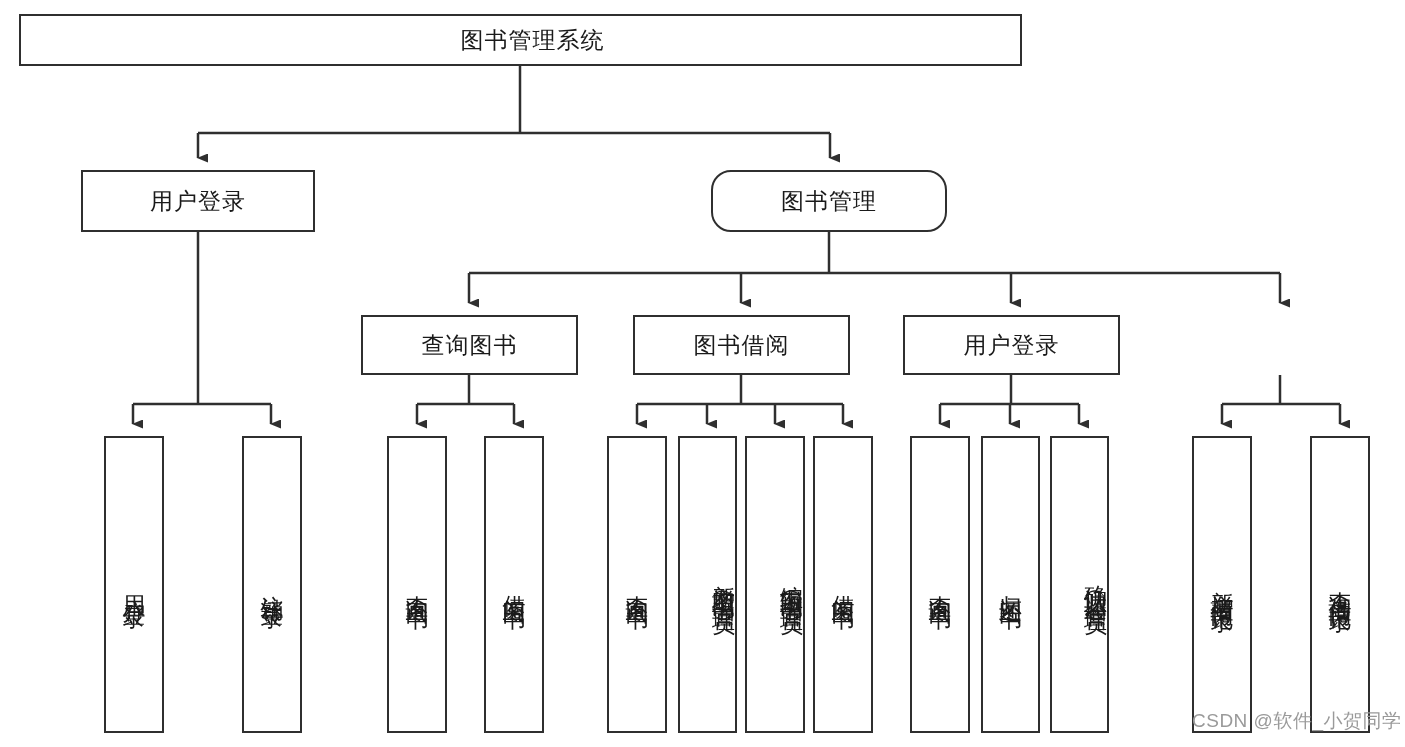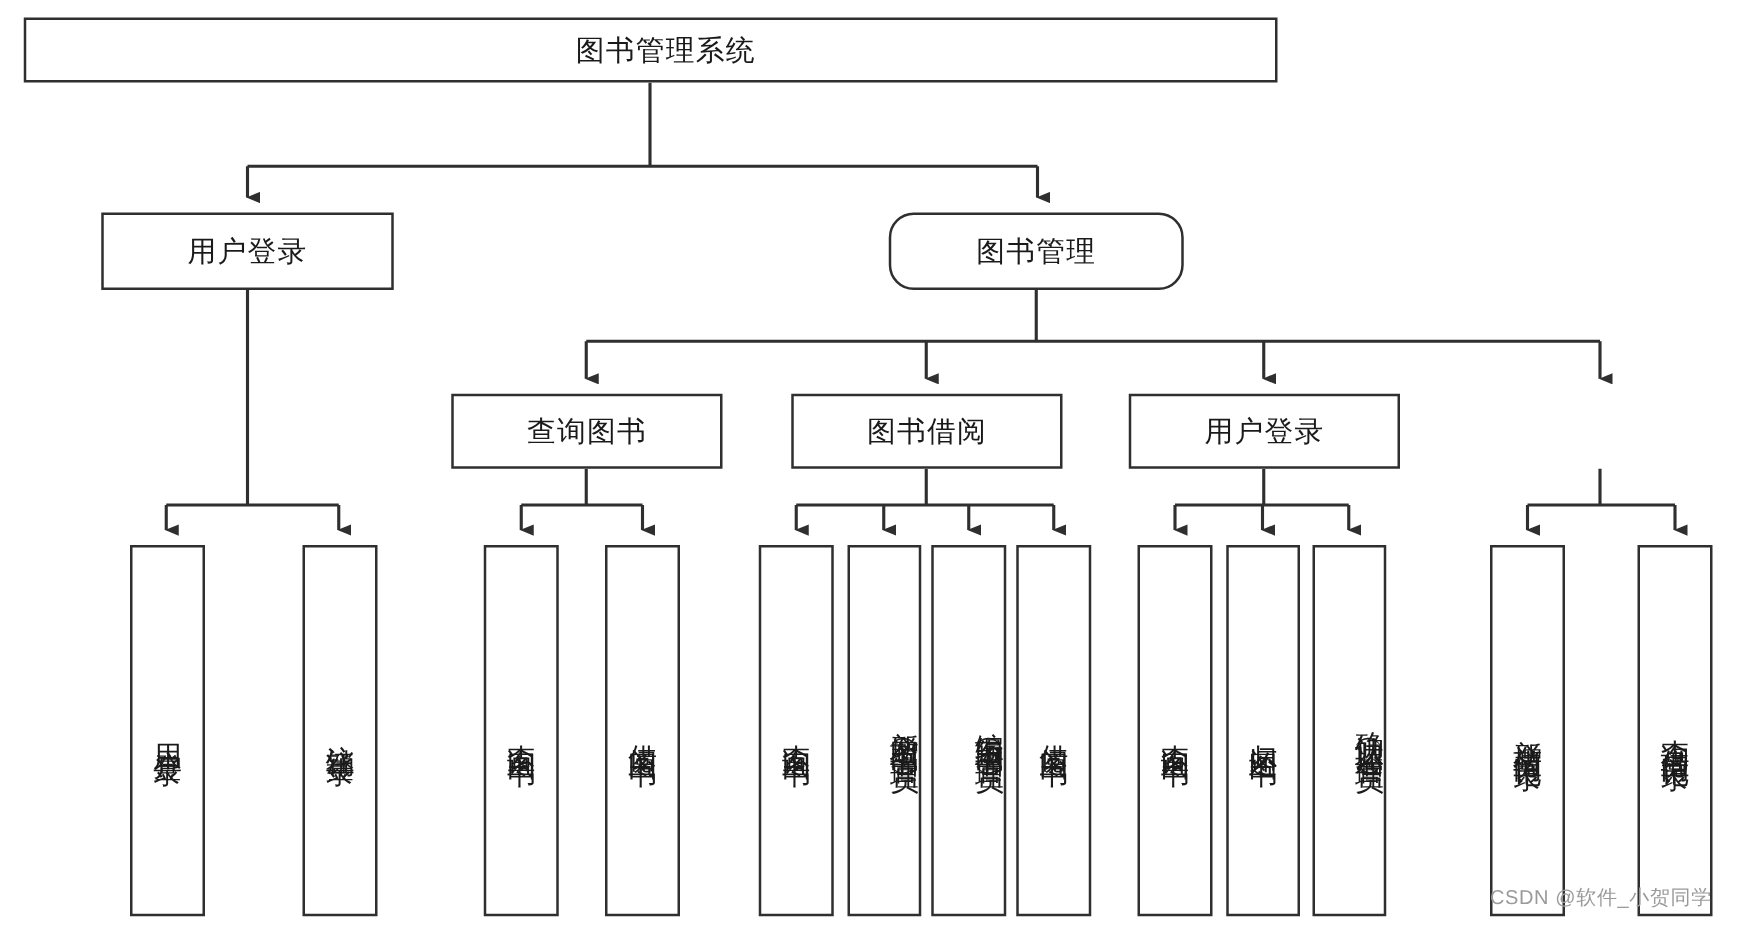--- a/index.html
+++ b/index.html
@@ -49,21 +49,21 @@
     left: 0;
     top: 0;
     width: 1405px;
     height: 747px;
     pointer-events: none;
   }
   .watermark {
     position: absolute;
     left: 1192px;
     top: 708px;
-    font-size: 16px;
+    font-size: 19px;
     color: #9a9a9a;
     white-space: nowrap;
     letter-spacing: 0.5px;
   }
 </style>
 </head>
 <body>
 
 <div id="canvas">
 

